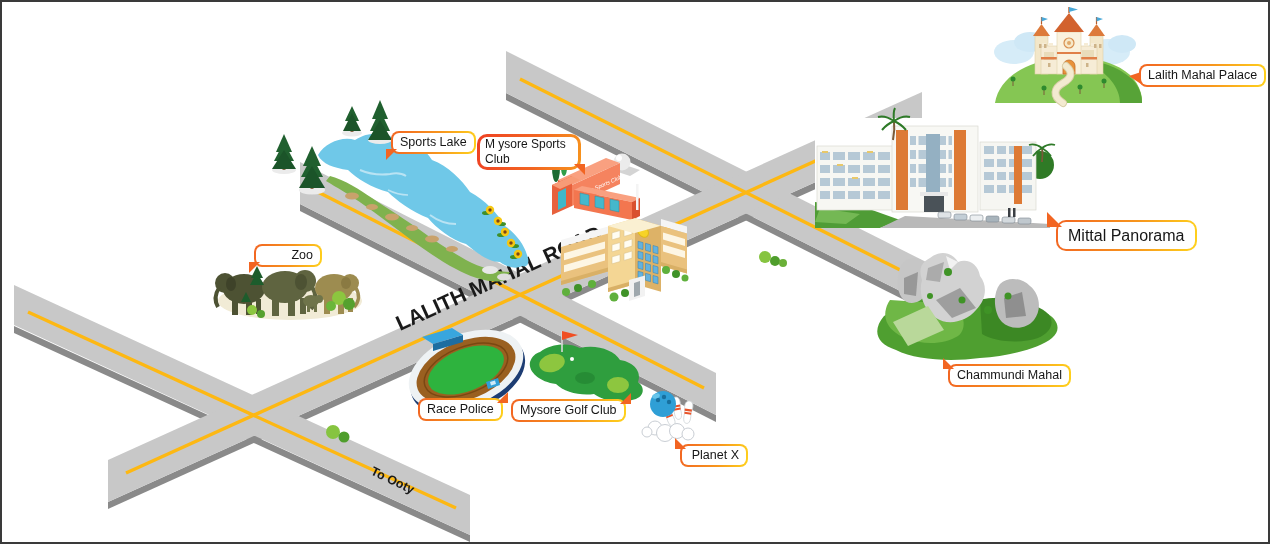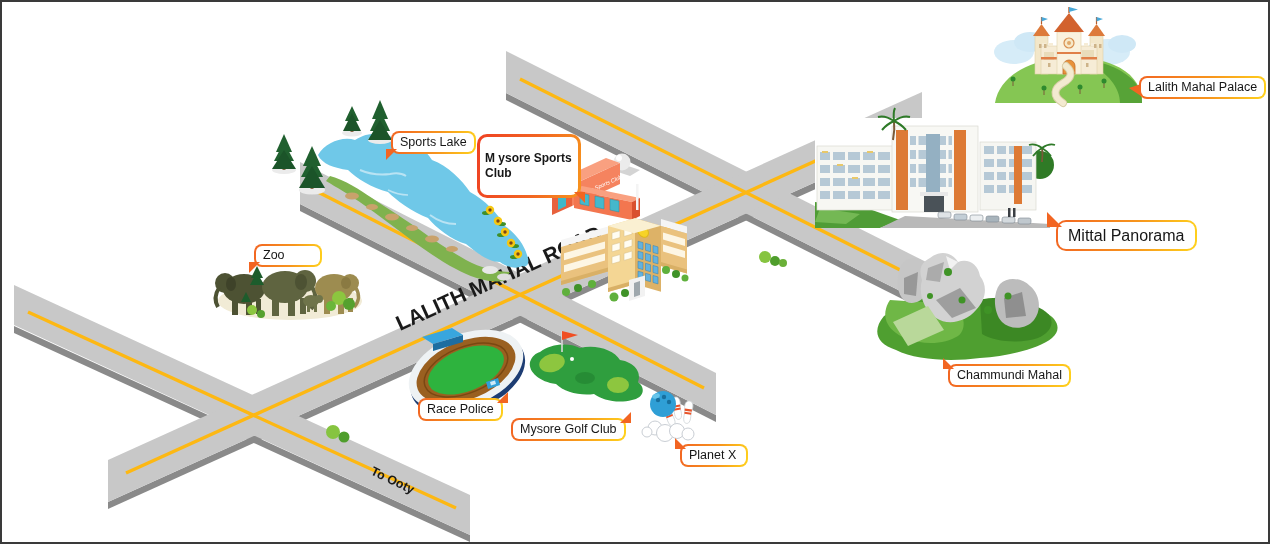--- a/index.html
+++ b/index.html
@@ -9,25 +9,25 @@
     font-family:"Liberation Sans", sans-serif;
   }
   .stage svg{position:absolute;left:0;top:0;}
   .map-label{
     position:absolute;z-index:6;color:#161616;white-space:nowrap;
     font:12.5px/17px "Liberation Sans",sans-serif;
     padding:1px 7px;border:2px solid transparent;border-radius:8px;
     background:linear-gradient(#fff,#fff) padding-box,
                linear-gradient(100deg,#f26522 0%,#f7941d 55%,#ffd21c 100%) border-box;
   }
-  .map-label.center{text-align:left;}
-  .map-label.two-line{white-space:normal;width:88px;font-size:12px;line-height:15px;padding:14px 5px;
+  .map-label.center{text-align:right;}
+  .map-label.two-line{white-space:normal;width:88px;font-size:12px;line-height:15px;padding:0 5px;
     border-width:3px;border-radius:10px;
     background:linear-gradient(#fff,#fff) padding-box,
-               linear-gradient(100deg,#ef4123 0%,#f26522 55%,#f7941d 100%) border-box;font-weight:bold;}
+               linear-gradient(100deg,#ef4123 0%,#f26522 55%,#f7941d 100%) border-box;}
   .map-label.big{font-size:16px;line-height:25px;padding:1px 10px;border-radius:10px;border-width:2.5px;}
   .tail{position:absolute;width:0;height:0;line-height:0;}
   .tail-dl{border-top:11px solid #f26522;border-right:11px solid transparent;left:-7px;bottom:-8px;}
   .tail-dr{border-top:11px solid #f26522;border-left:11px solid transparent;right:-7px;bottom:-8px;}
   .tail-ul{border-bottom:11px solid #f26522;border-right:11px solid transparent;left:-7px;top:-8px;}
   .tail-ur{border-bottom:11px solid #f26522;border-left:11px solid transparent;right:-7px;top:-8px;}
   .tail-ul.bigtail{border-bottom-width:15px;border-right-width:15px;left:-11px;top:-10px;}
   .tail-l{border-right:12px solid #f26522;border-top:4px solid transparent;border-bottom:8px solid transparent;left:-12px;top:6px;}
 </style>
 </head>
@@ -521,38 +521,38 @@
   <span>Zoo</span>
   <i class="tail tail-dl"></i>
 </div>
 
 
 <div class="map-label" style="left:418px;top:398px">
   <span>Race Police</span>
   <i class="tail tail-ur"></i>
 </div>
 
-<div class="map-label" style="left:511px;top:418px">
+<div class="map-label" style="left:511px;top:399px">
   <span>Mysore Golf Club</span>
   <i class="tail tail-ur"></i>
 </div>
 
 <div class="map-label center" style="left:680px;top:444px;min-width:50px">
   <span>Planet X</span>
   <i class="tail tail-ul"></i>
 </div>
 
 <div class="map-label" style="left:948px;top:364px">
   <span>Chammundi Mahal</span>
   <i class="tail tail-ul"></i>
 </div>
 
 <div class="map-label big" style="left:1056px;top:220px">
   <span>Mittal Panorama</span>
   <i class="tail tail-ul bigtail"></i>
 </div>
 
-<div class="map-label" style="left:1139px;top:76px">
+<div class="map-label" style="left:1139px;top:64px">
   <span>Lalith Mahal Palace</span>
   <i class="tail tail-l"></i>
 </div>
 
 </div>
 
 </body></html>

